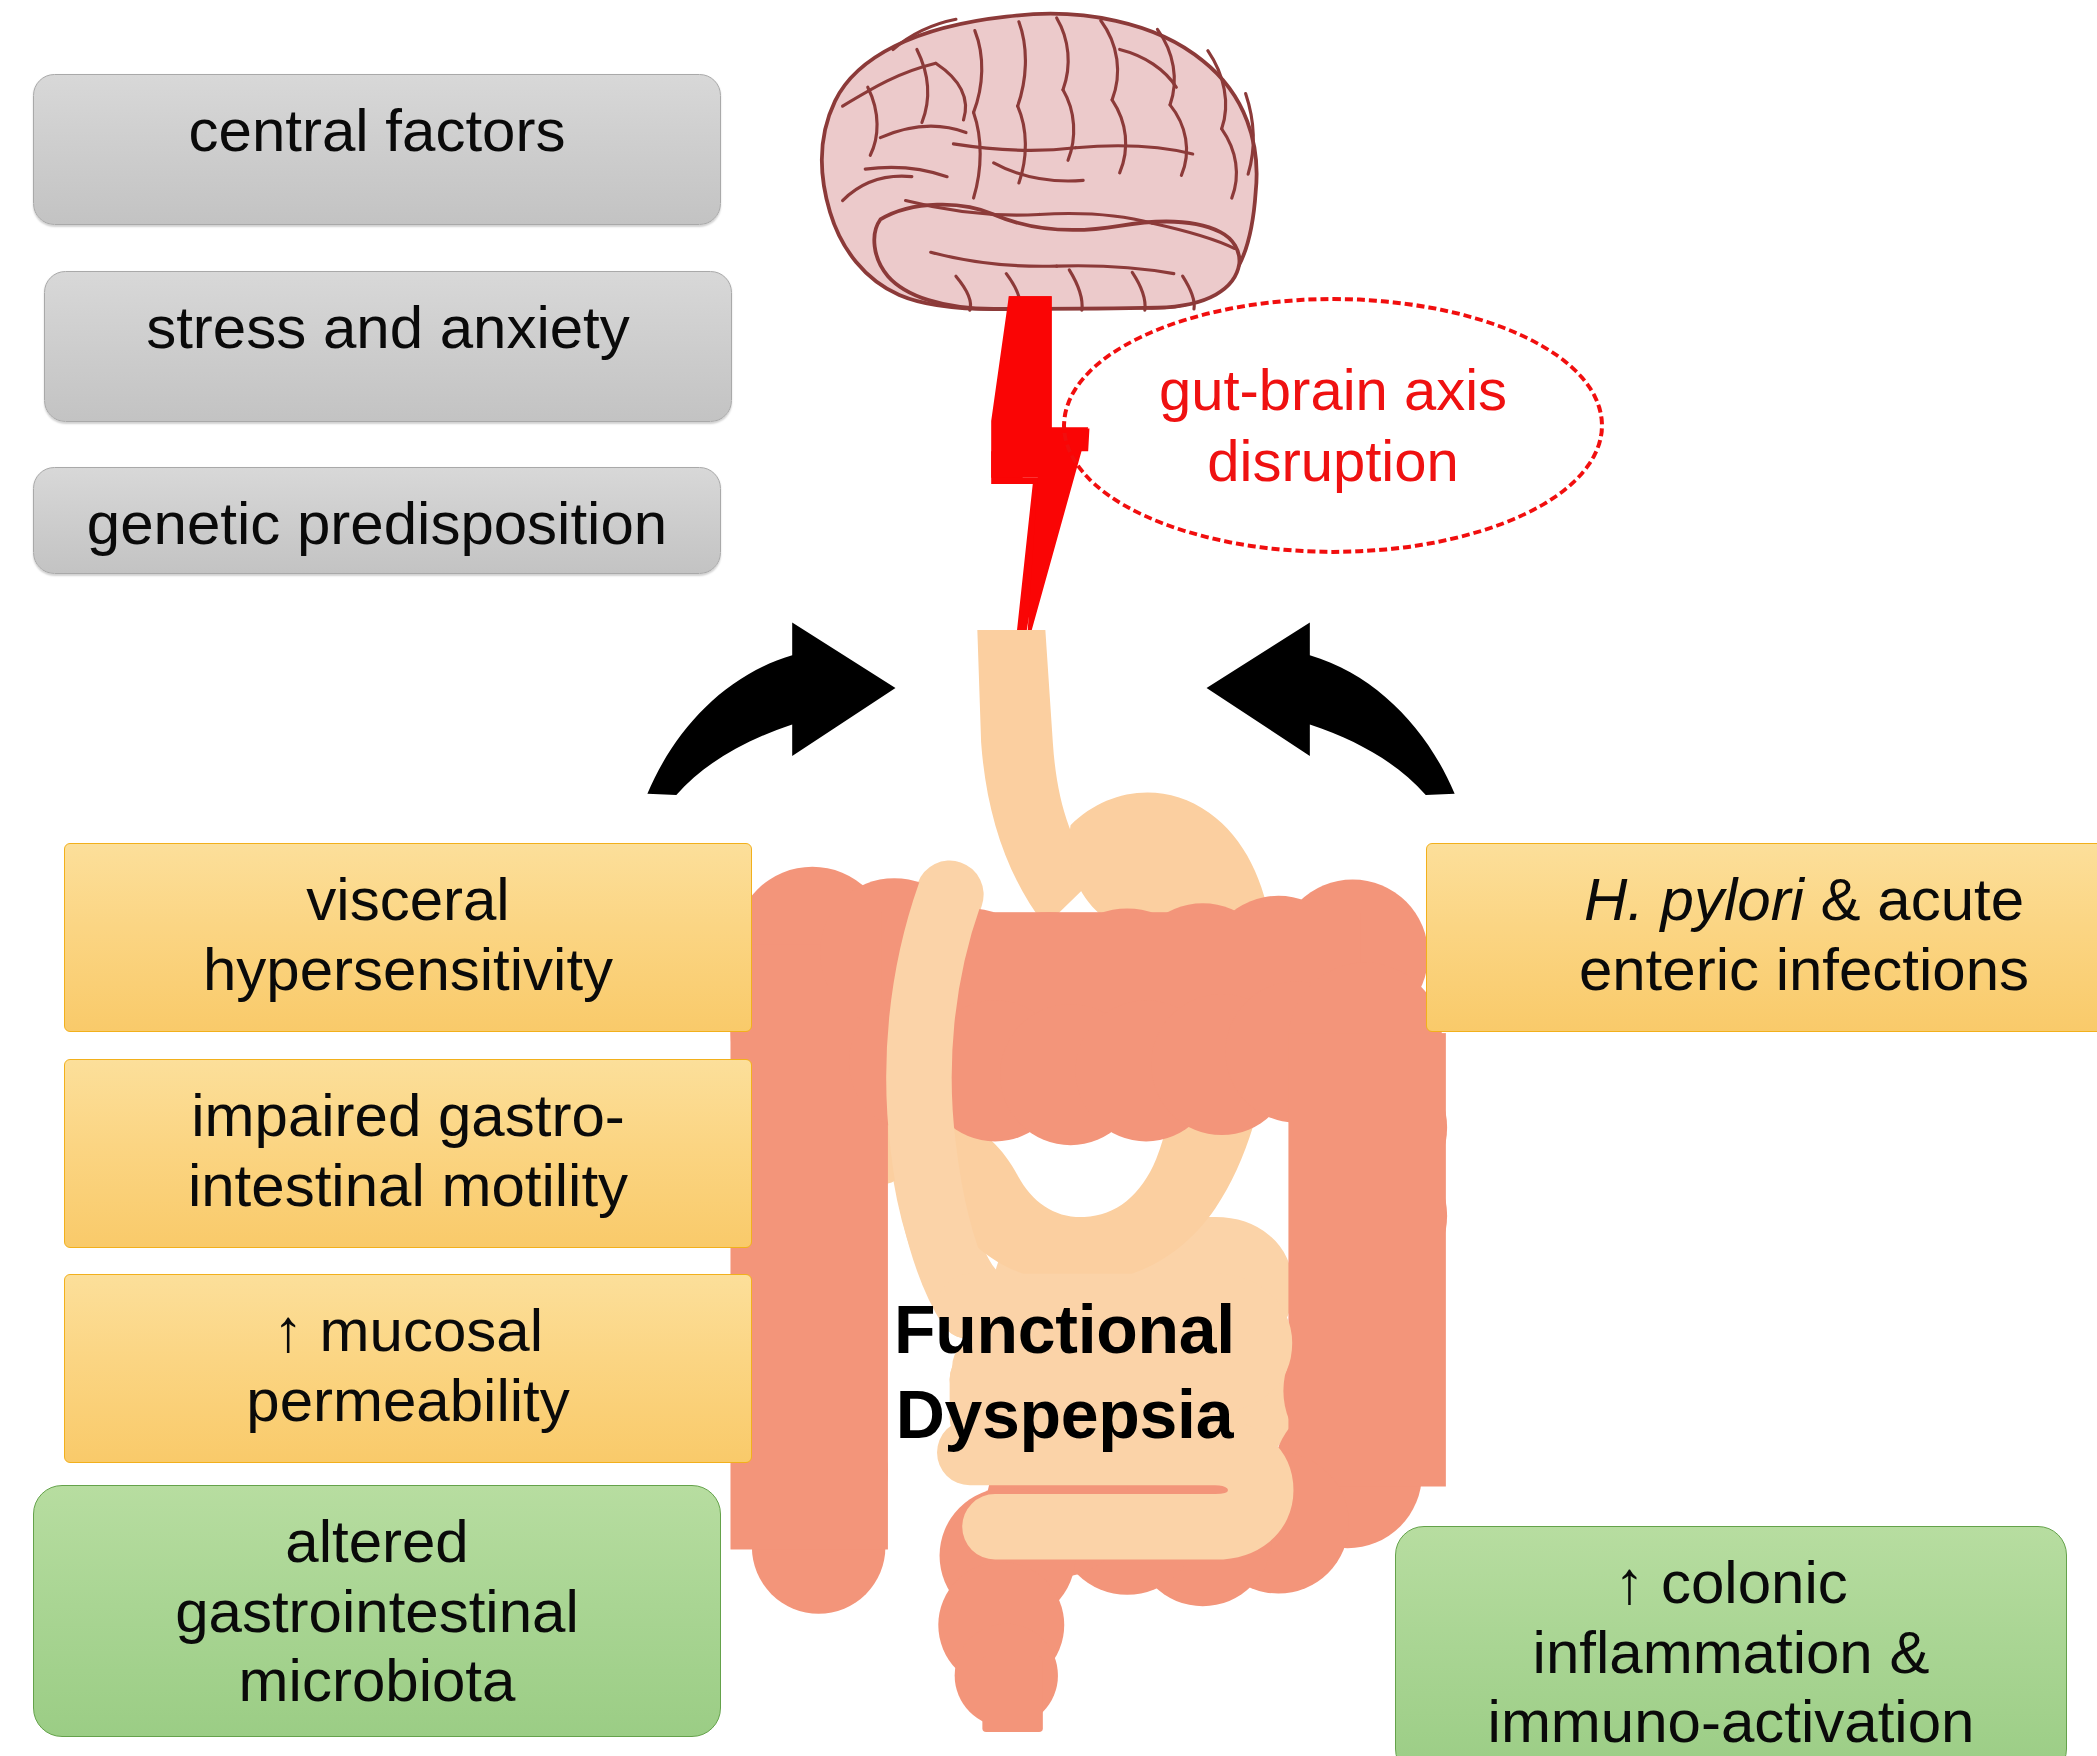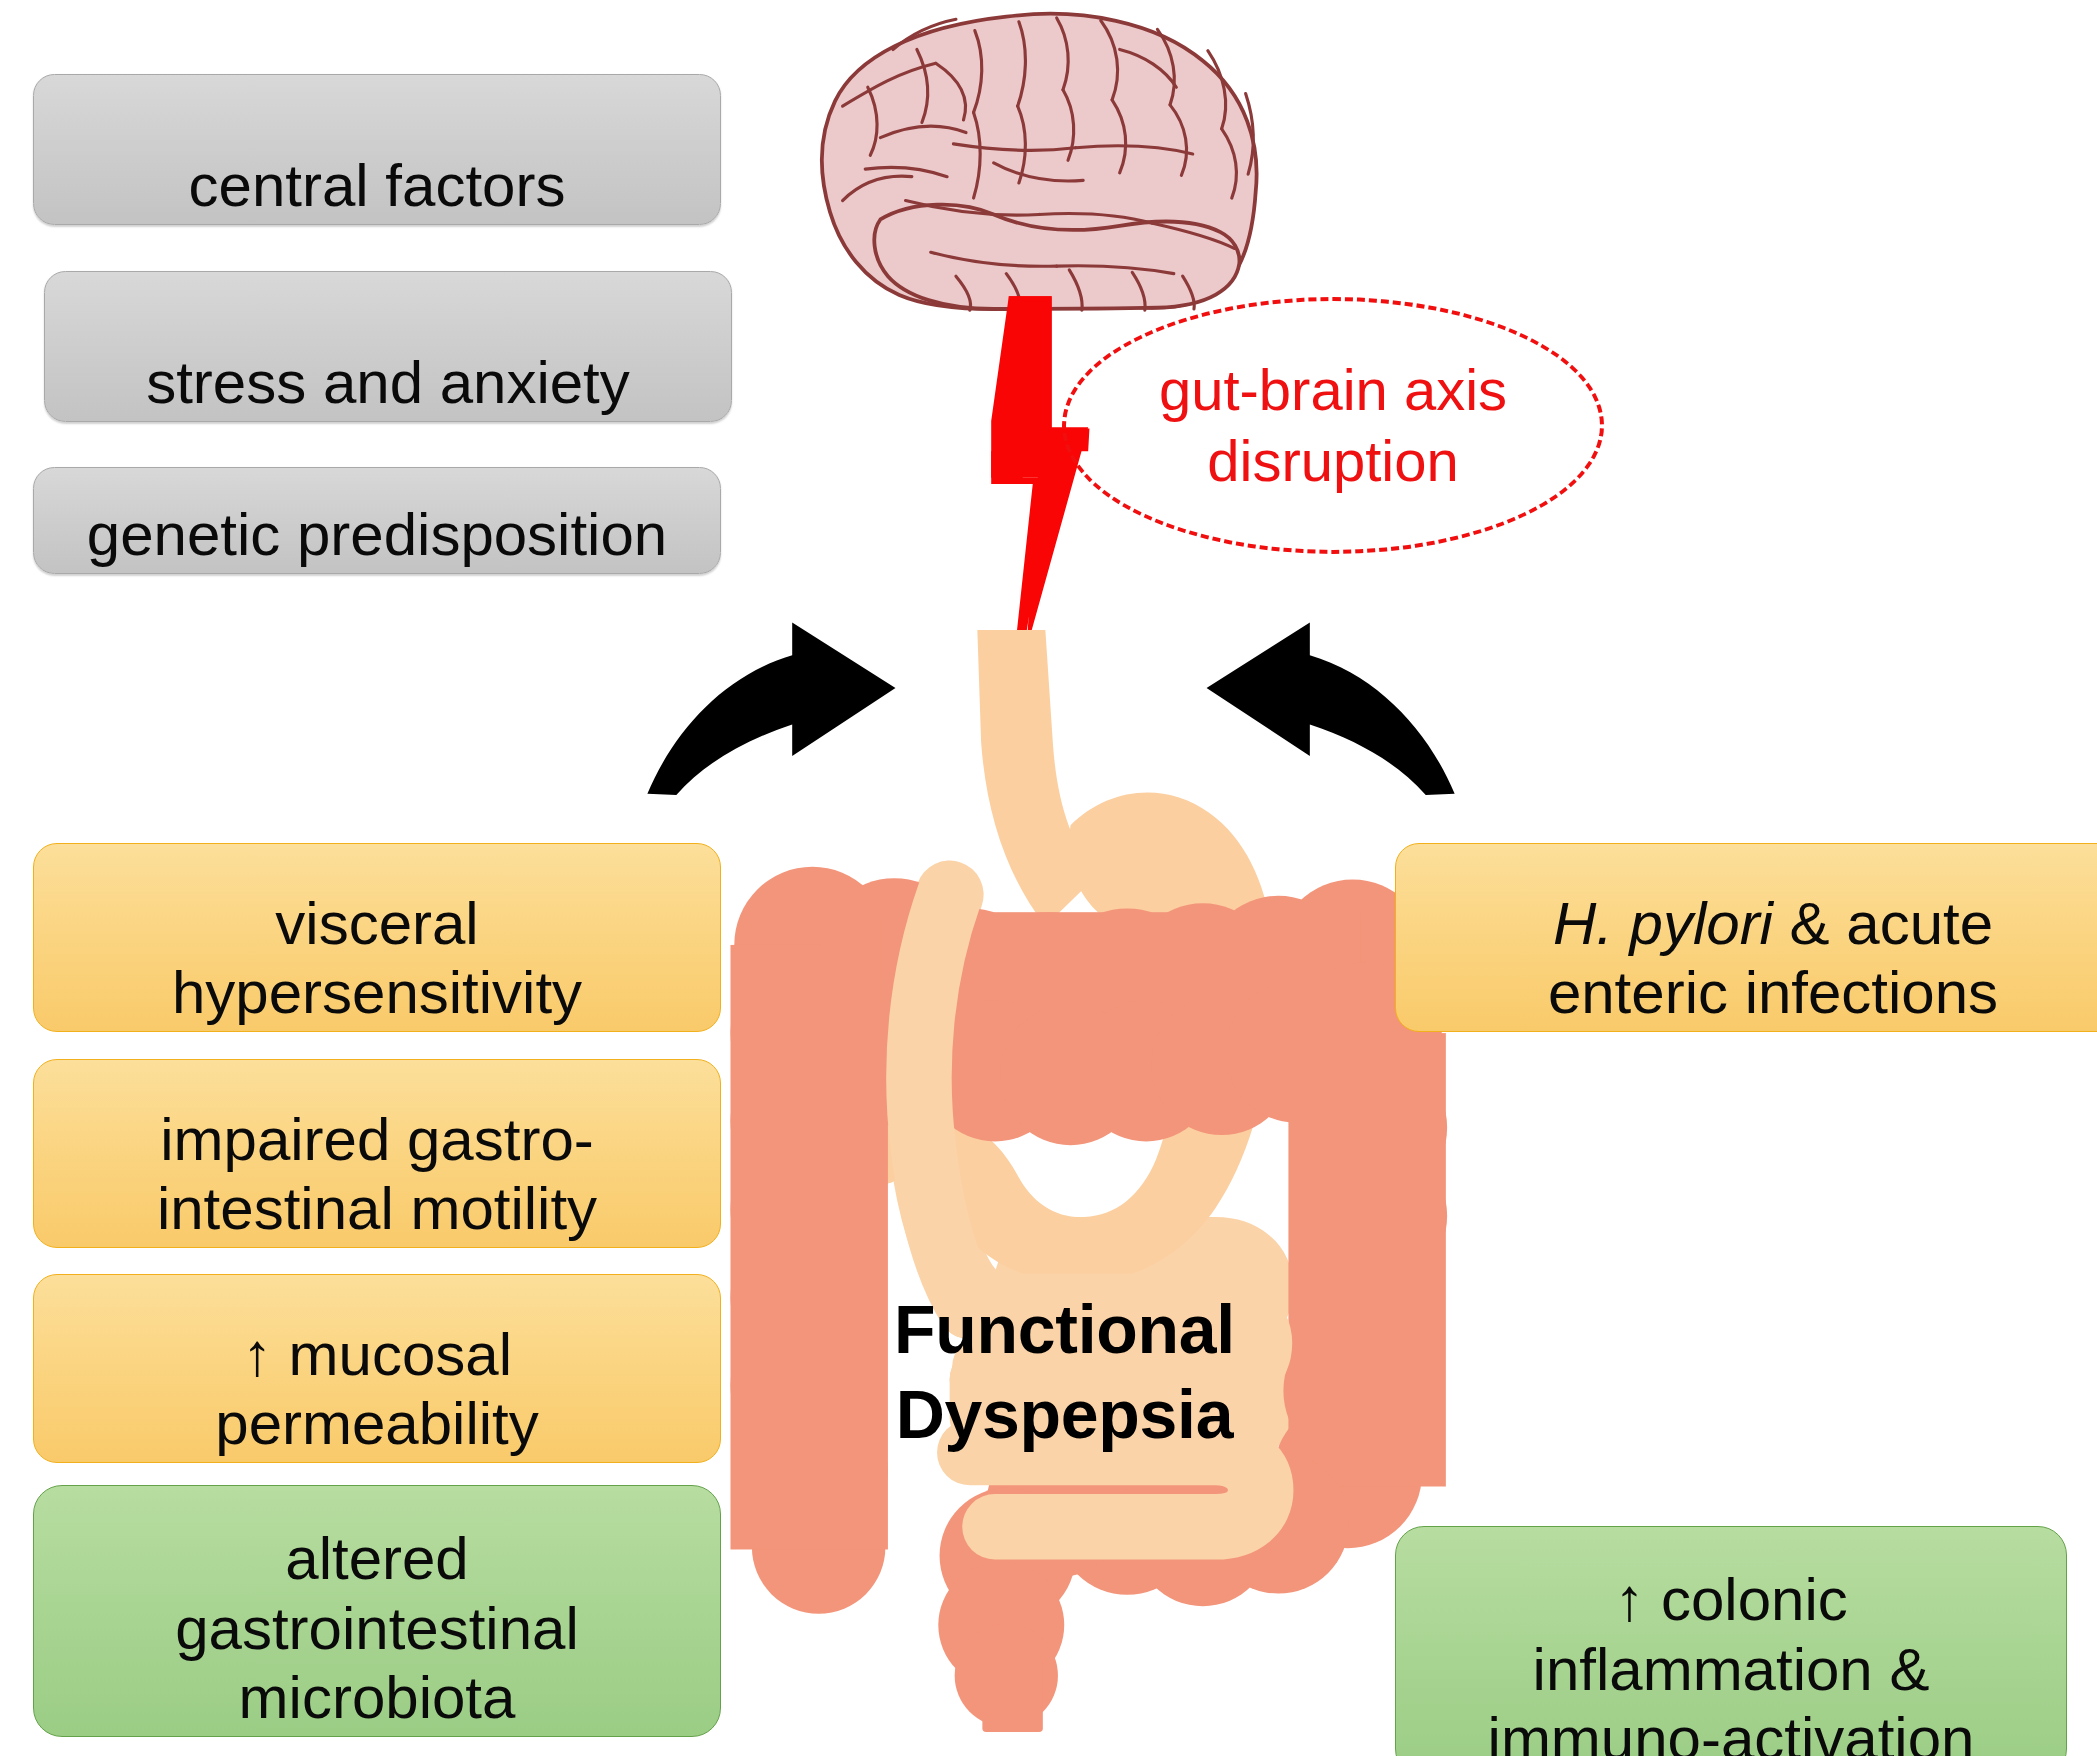--- a/index.html
+++ b/index.html
@@ -8,41 +8,42 @@
     background: #ffffff;
     font-family: "Liberation Sans", sans-serif;
     overflow: hidden;
   }
   #stage { position: relative; width: 2097px; height: 1757px; background:#fff; }
 
   
   .box {
     position: absolute;
     display: flex;
-    align-items: flex-end;
+    align-items: flex-start;
     justify-content: center;
     text-align: center;
     color: #0a0a0a;
     line-height: 1.16;
-    padding: 3px 14px;
+    padding: 21px 14px;
   }
   .box .txt { display:block; width:100%; }
 
   .box-gray {
     background: linear-gradient(180deg,#d8d8d8 0%,#cfcfcf 42%,#c3c3c3 100%);
     border: 1.9px solid #a9a9a9;
     border-radius: 21.4px;
     font-size: 60px;
     box-shadow: 0 1.3px 1.9px rgba(0,0,0,0.18);
   }
   .box-yellow {
     background: linear-gradient(180deg,#fcdf9a 0%,#fbd583 45%,#f9ca6a 100%);
     border: 1.9px solid #f2b01c;
-    border-radius: 24px;
+    border-radius: 6px;
     font-size: 60px;
+    margin-left: 31px;
   }
   .box-green {
     background: linear-gradient(180deg,#b7dda0 0%,#a9d593 48%,#9bcd85 100%);
     border: 1.9px solid #64a24a;
     border-radius: 29px;
     font-size: 60px;
   }
   .ital { font-style: italic; }
 
   

